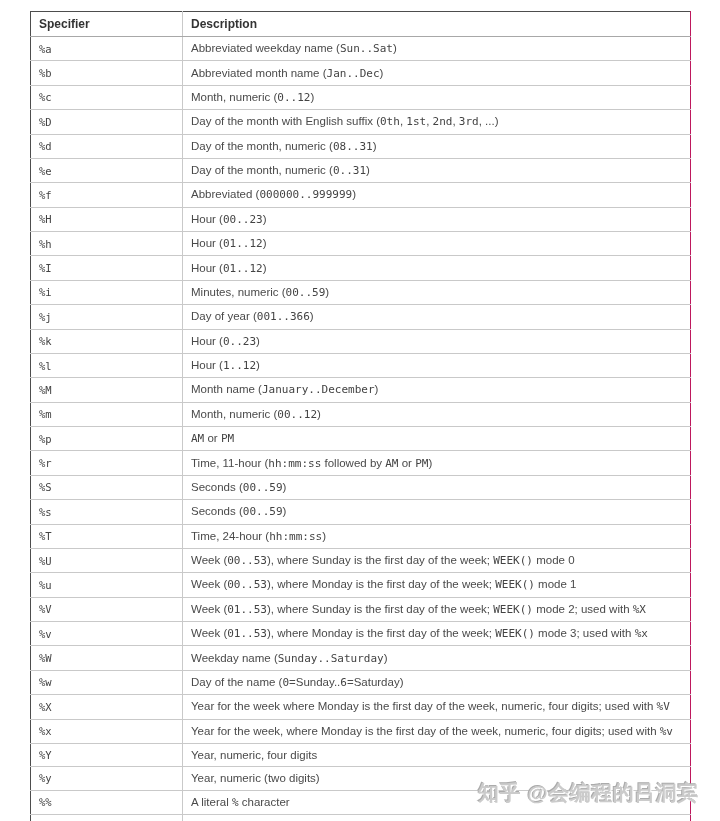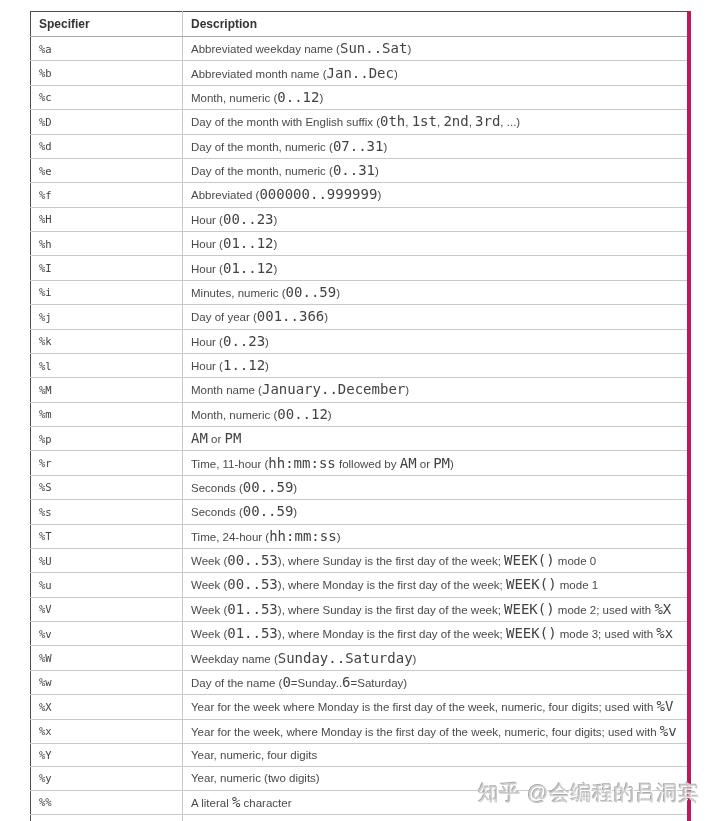--- a/index.html
+++ b/index.html
@@ -22,21 +22,21 @@
     border: 1px solid #c9c9c9;
     text-align: left;
     vertical-align: middle;
     padding: 4.2px 8px;
     line-height: 14px;
     overflow: hidden;
     white-space: nowrap;
   }
   
   .tbl th:first-child, .tbl td:first-child { border-left: 1px solid #4d4d4d; }
-  .tbl th:last-child,  .tbl td:last-child  { border-right: 4px solid #be185d; }
+  .tbl th:last-child,  .tbl td:last-child  { border-right: 1px solid #be185d; }
   .tbl thead th { border-top: 1px solid #4d4d4d; border-bottom: 1px solid #a8a8a8; }
   .tbl tbody tr:last-child td { border-bottom: 1px solid #4d4d4d; }
 
   .tbl th {
     font-size: 12px;
     font-weight: bold;
     color: #333333;
     padding-top: 5px; padding-bottom: 5px;
   }
   .col-spec { width: 152px; }
@@ -44,33 +44,33 @@
     font-size: 11.5px;
     color: #4a4a4a;
   }
   td.spec {
     font-family: "DejaVu Sans Mono", monospace;
     font-size: 10.5px;
     color: #434343;
   }
   .code {
     font-family: "DejaVu Sans Mono", monospace;
-    font-size: 14px;
+    font-size: 11px;
     color: #434343;
   }
   .b { font-weight: bold; }
   .link {
     cursor: pointer;
   }
   .watermark {
     position: absolute;
     left: 478px; top: 779px;
     width: 240px;
     font-size: 21px;
-    font-weight: normal;
+    font-weight: bold;
     letter-spacing: 0.5px;
     color: #cbcbcb;
     text-shadow: 1px 1px 0 #ffffff, -1px -1px 0 #ababab;
     white-space: nowrap;
   }
 </style>
 </head>
 <body>
 
 <table class="tbl">
@@ -96,21 +96,21 @@
       <tr>
         <td class="spec">%c</td>
         <td class="desc"><span>Month, numeric (</span><span class="code">0..12</span><span>)</span></td>
       </tr>
       <tr>
         <td class="spec">%D</td>
         <td class="desc"><span>Day of the month with English suffix (</span><span class="code">0th</span><span>, </span><span class="code">1st</span><span>, </span><span class="code">2nd</span><span>, </span><span class="code">3rd</span><span>, ...)</span></td>
       </tr>
       <tr>
         <td class="spec">%d</td>
-        <td class="desc"><span>Day of the month, numeric (</span><span class="code">07..31</span><span>)</span></td>
+        <td class="desc"><span>Day of the month, numeric (</span><span class="code">08..31</span><span>)</span></td>
       </tr>
       <tr>
         <td class="spec">%e</td>
         <td class="desc"><span>Day of the month, numeric (</span><span class="code">0..31</span><span>)</span></td>
       </tr>
       <tr>
         <td class="spec">%f</td>
         <td class="desc"><span>Abbreviated (</span><span class="code">000000..999999</span><span>)</span></td>
       </tr>
       <tr>

